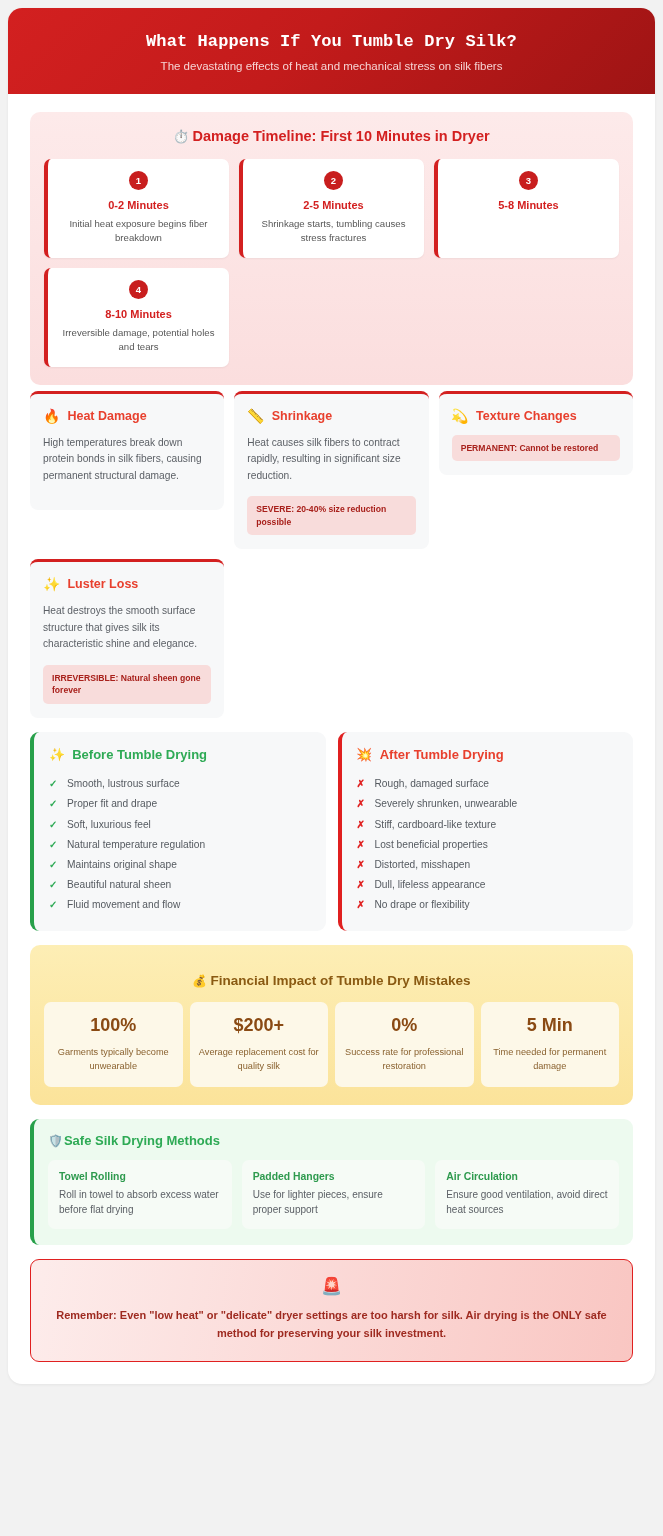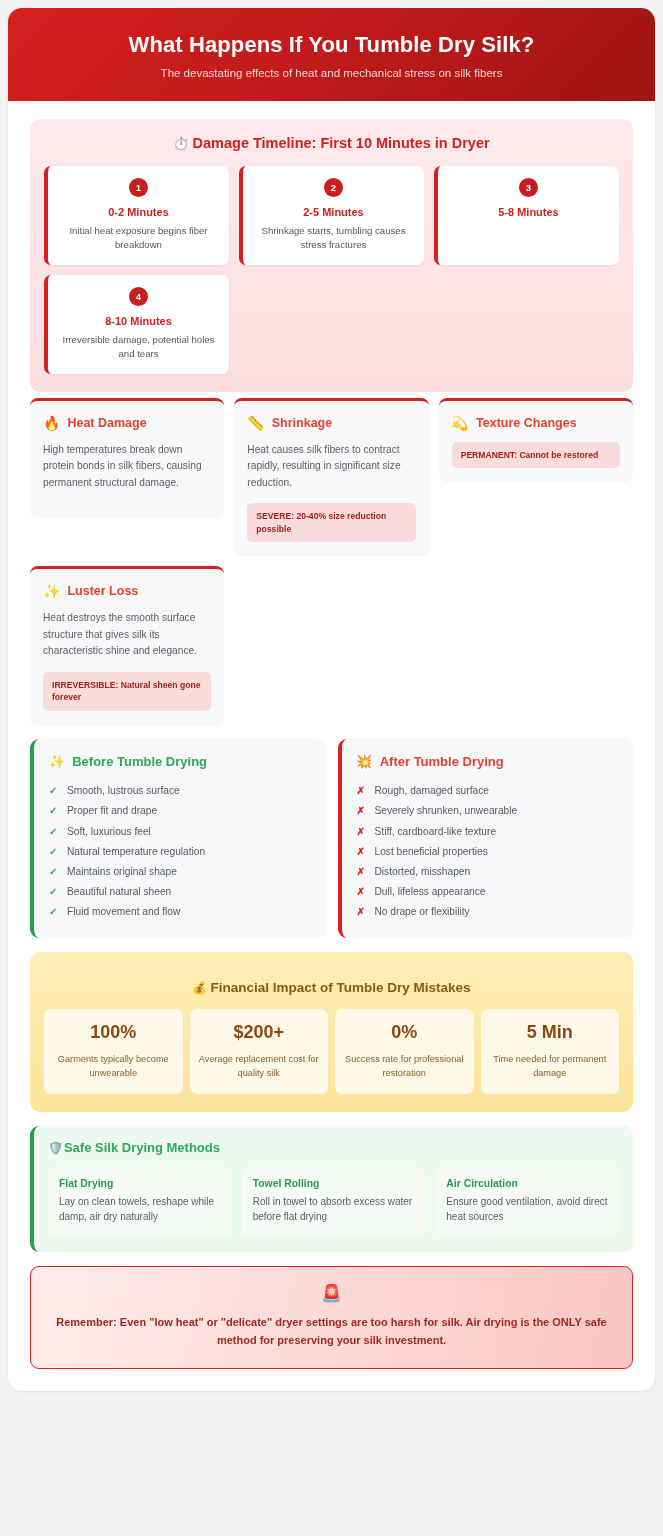--- a/index.html
+++ b/index.html
@@ -18,24 +18,25 @@
   }
 
   
   .header {
     background: linear-gradient(135deg, #d32020 0%, #c31b1b 45%, #9e1414 100%);
     padding: 24px 20px 22px;
     text-align: center;
   }
   .header h1 {
     color: #ffffff;
-    font-size: 22px;
+    font-size: 17px;
     font-weight: bold;
     letter-spacing: 0.1px;
     margin-bottom: 9px;
+    font-family: Liberation Mono, monospace;
   }
   .header .sub {
     color: #f6d3d3;
     font-size: 11.5px;
     font-weight: normal;
   }
 
   .body-wrap { padding: 18px 22px 22px; }
 
   
@@ -428,26 +429,26 @@
       </div>
     </section>
 
     <section class="safe">
       <div class="safe-title">
         <span class="ic">🛡️</span>
           <span>Safe Silk Drying Methods</span>
       </div>
       <div class="safe-grid">
         <div class="safe-card">
-          <div class="safe-h">Flat Drying</div>
-          <div class="safe-d">Lay on clean towels, reshape while damp, air dry naturally</div>
-        </div>
-        <div class="safe-card">
           <div class="safe-h">Towel Rolling</div>
           <div class="safe-d">Roll in towel to absorb excess water before flat drying</div>
+        </div>
+        <div class="safe-card">
+          <div class="safe-h">Padded Hangers</div>
+          <div class="safe-d">Use for lighter pieces, ensure proper support</div>
         </div>
         <div class="safe-card">
           <div class="safe-h">Air Circulation</div>
           <div class="safe-d">Ensure good ventilation, avoid direct heat sources</div>
         </div>
       </div>
     </section>
 
     <section class="warn">
       <span class="ic">🚨</span>

